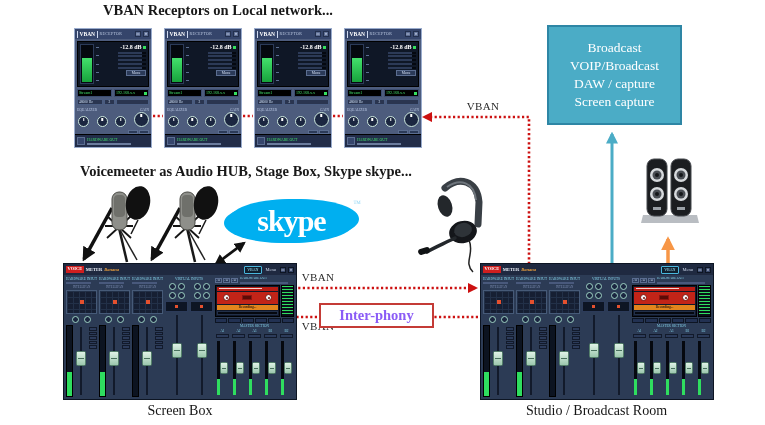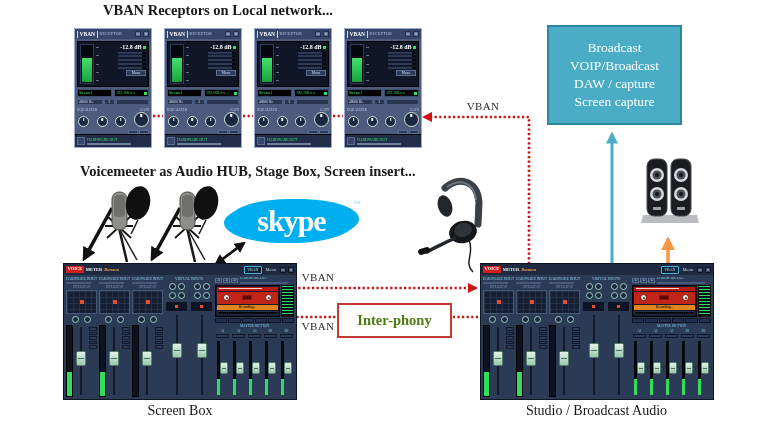--- a/index.html
+++ b/index.html
@@ -16,23 +16,23 @@
            display:flex;flex-direction:column;justify-content:center;gap:2px;z-index:2;}
   
   .skype{left:228px;top:199px;width:127px;height:44px;background:#00aff0;border-radius:48%/50%;
          display:flex;align-items:center;justify-content:center;z-index:2;
          box-shadow:-6px 2px 0 -2px #00aff0,6px -2px 0 -2px #00aff0;}
   .skype .word{color:#fff;font-size:30px;font-weight:bold;letter-spacing:-1px;line-height:30px;}
   .skype .tm{position:absolute;right:-6px;top:0;color:#9ad9f5;font-size:8px;}
   
   #connectors{left:0;top:0;z-index:1;}
   
-  .iphy-box{left:337px;top:303px;width:115px;height:35px;background:#fff;border:2px solid #c43b36;
+  .iphy-box{left:319px;top:303px;width:115px;height:25px;background:#fff;border:2px solid #c43b36;
             box-sizing:border-box;display:flex;align-items:center;justify-content:center;
-            font-size:14.5px;font-weight:600;color:#4d7c0f;z-index:2;white-space:nowrap;}
+            font-size:14.5px;font-weight:600;color:#8b5cf6;z-index:2;white-space:nowrap;}
   
   #receptors{left:74px;top:28px;display:flex;gap:12px;z-index:3;}
   .rc{width:78px;height:120px;background:#4d5c7d;border:1px solid #9aaccd;box-sizing:border-box;
       display:flex;flex-direction:column;overflow:hidden;}
   .rc-title{height:10px;background:#35456b;display:flex;align-items:center;gap:2px;padding:0 2px;flex:none;}
   .rc-brand{font-size:5.5px;font-weight:bold;color:#fff;border-left:1px solid #cfd9ef;border-right:1px solid #cfd9ef;padding:0 1.5px;line-height:7px;}
   .rc-app{font-size:3.8px;color:#c3d0e8;letter-spacing:.4px;}
   .sp{flex:1;}
   .wbtn{width:6px;height:6px;background:#5c6d93;border:1px solid #23304e;color:#e8eefc;font-size:3.5px;
         line-height:4.5px;text-align:center;box-sizing:border-box;overflow:hidden;}
@@ -183,21 +183,21 @@
 
     <line x1="668" y1="266" x2="668" y2="239" stroke="#f79646" stroke-width="3.5" marker-end="url(#mOrange)"></line>
 
     <line x1="112" y1="208" x2="84" y2="259" stroke="#111" stroke-width="3.5" marker-end="url(#mBlackE)"></line>
     <line x1="180" y1="208" x2="152" y2="259" stroke="#111" stroke-width="3.5" marker-end="url(#mBlackE)"></line>
 
     <line x1="216" y1="264" x2="244" y2="243" stroke="#111" stroke-width="2.8" marker-start="url(#mBlackS)" marker-end="url(#mBlackE)"></line>
   </svg>
 
   <div class="abs h-title" style="left:103px;top:2px;">VBAN Receptors on Local network...</div>
-  <div class="abs h-title" style="left:80px;top:163px;">Voicemeeter as Audio HUB, Stage Box, Screen insert...</div>
+  <div class="abs h-title" style="left:80px;top:163px;">Voicemeeter as Audio HUB, Stage Box, Skype skype...</div>
 
   <div id="receptors" class="abs">
   <div class="rc">
     <div class="rc-title">
       <span class="rc-brand">VBAN</span>
       <span class="rc-app">RECEPTOR</span>
       <span class="sp"></span>
       <span class="wbtn">▭</span>
       <span class="wbtn">✕</span>
     </div>
@@ -950,14 +950,14 @@
                   <b class="cap"></b>
                 </div>
           </div>
         </div>
       </div>
     </div>
   </div>
 </div>
 
   <div class="abs station-label" style="left:63px;top:403px;width:234px;">Screen Box</div>
-  <div class="abs station-label" style="left:480px;top:403px;width:233px;">Studio / Broadcast Audio</div>
+  <div class="abs station-label" style="left:480px;top:403px;width:233px;">Studio / Broadcast Room</div>
 </div>
 
 </body></html>

